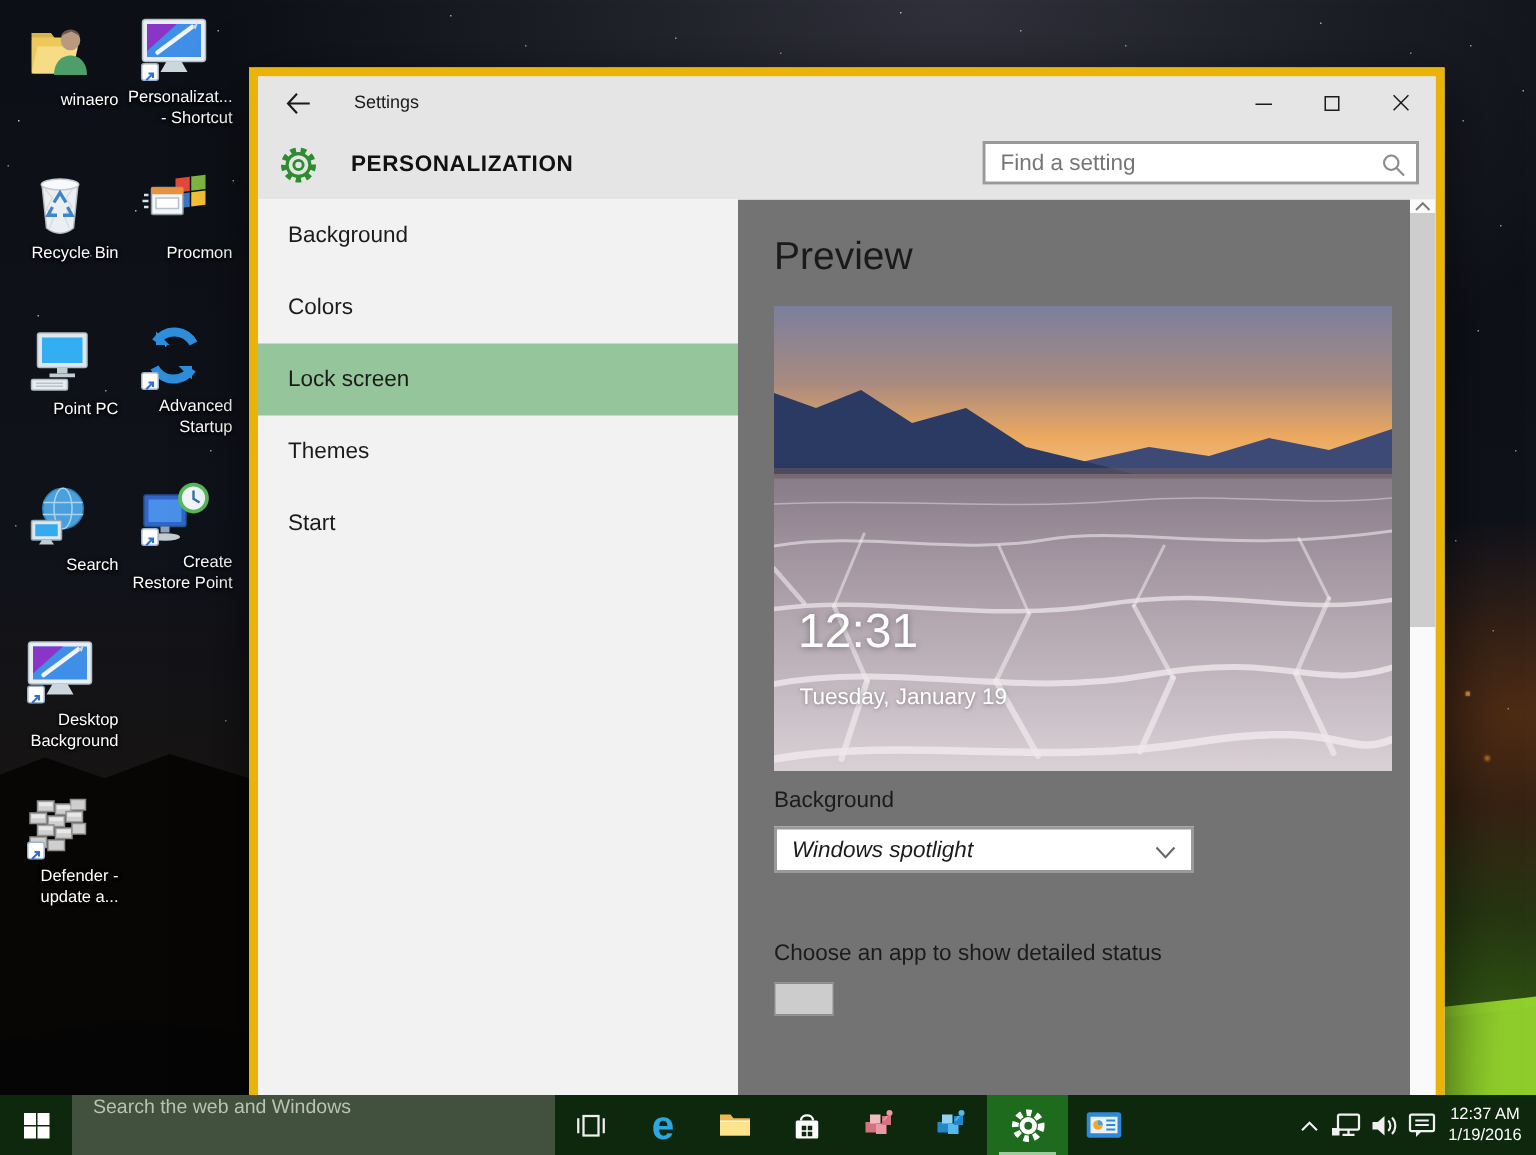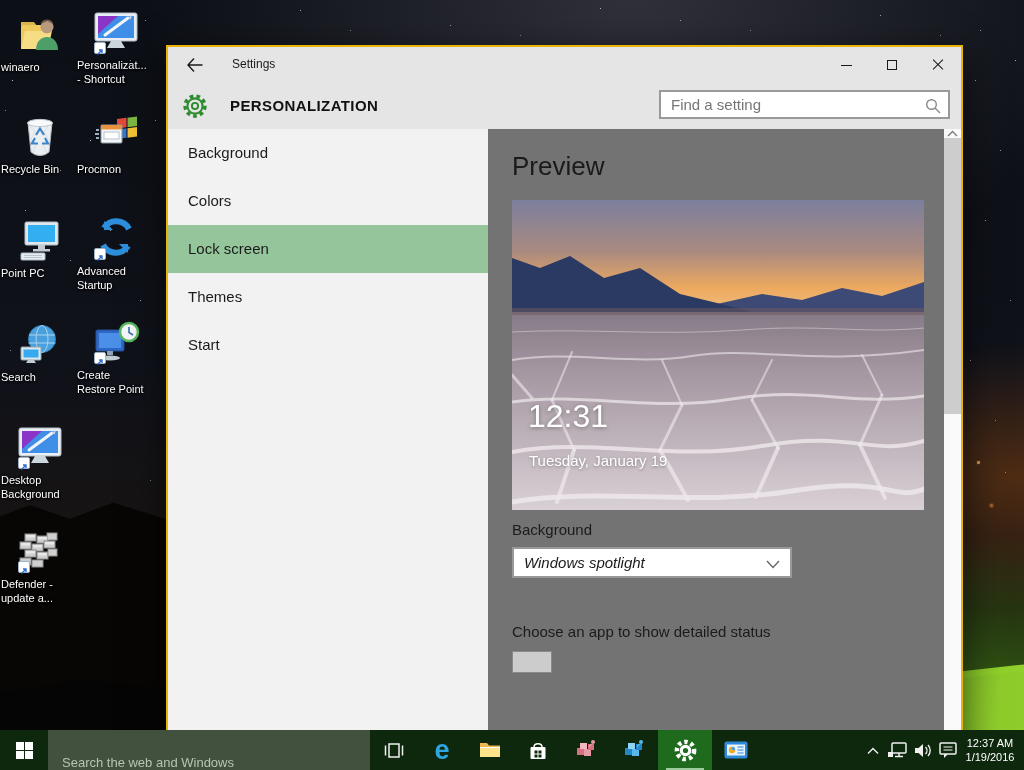--- a/index.html
+++ b/index.html
@@ -33,29 +33,29 @@
   }
   .star2 { box-shadow: 978px 462px 1px 1px rgba(235,160,80,.9), 991px 505px 2px 1px rgba(220,125,45,.95), 1005px 472px rgba(230,150,70,.8); }
   .ridge-left { position:absolute; left:0; top:498px; width:166px; height:232px; background:#070604;
     clip-path:polygon(0 8%, 18% 3%, 42% 9%, 68% 2%, 100% 9%, 100% 100%, 0 100%); }
   .mountains { position:absolute; left:0; top:648px; width:1024px; height:82px; background:#060505;
     clip-path:polygon(0 55%, 8% 40%, 18% 52%, 30% 35%, 42% 50%, 55% 30%, 68% 45%, 80% 25%, 92% 40%, 100% 28%, 100% 100%, 0 100%); }
   .grass { position:absolute; right:0; bottom:40px; width:620px; height:80px;
     background:linear-gradient(100deg, rgba(70,120,20,0) 25%, rgba(95,160,25,.55) 55%, rgba(150,215,45,.95) 95%);
     clip-path:polygon(0 100%, 16% 90%, 100% 18%, 100% 100%); }
   
-  .di { position:absolute; width:78px; text-align:left; cursor:default; }
+  .di { position:absolute; width:78px; text-align:right; cursor:default; }
   .di .ic { width:48px; height:48px; margin:0 auto; position:relative; }
   .di .lbl { margin-top:3px; font-size:11px; color:#fff; line-height:1.25; white-space:pre-line;
     text-shadow:0 1px 2px #000, 0 0 3px #000; }
   .sc-badge { position:absolute; left:2px; bottom:2px; width:12px; height:12px; background:#fff;
     border:1px solid #9fb2c5; border-radius:2px; }
   
   .win { position:absolute; left:166px; top:45px; width:797px; height:717px; background:#fff;
-    border:2px solid #eab308; box-shadow:0 10px 36px rgba(0,0,0,.55); }
+    border:6px solid #eab308; box-shadow:0 10px 36px rgba(0,0,0,.55); }
   .chrome { position:absolute; left:0; top:0; right:0; height:82px; background:#e5e5e5; }
   .backbtn { position:absolute; left:10px; top:4px; width:34px; height:28px; display:flex; align-items:center; justify-content:center; }
   .wtitle { position:absolute; left:64px; top:10px; font-size:12px; color:#1a1a1a; }
   .ctrls { position:absolute; right:0; top:0; height:36px; display:flex; }
   .ctrl { width:46px; height:36px; display:flex; align-items:center; justify-content:center; }
   .gl-min { width:11px; height:1px; background:#1a1a1a; }
   .gl-max { width:10px; height:10px; border:1px solid #1a1a1a; }
   .gl-close { position:relative; width:12px; height:12px; }
   .gl-close::before, .gl-close::after { content:""; position:absolute; left:-1px; top:5px; width:14px; height:1px; background:#1a1a1a; }
   .gl-close::before { transform:rotate(45deg); } .gl-close::after { transform:rotate(-45deg); }
@@ -84,21 +84,21 @@
   .partial-btn { position:absolute; left:24px; top:522px; width:40px; height:22px; background:#ccc; border:1px solid #8a8a8a; }
   .sbar { position:absolute; right:0; top:0; width:17px; bottom:0; background:#fafafa; }
   .sbar .thumb { position:absolute; left:0; top:9px; width:17px; height:276px; background:#cdcdcd; }
   .sbar .ar { position:absolute; left:3px; } .sbar .up { top:1px; } .sbar .dn { bottom:1px; }
   
   .taskbar { position:absolute; left:0; bottom:0; width:1024px; height:40px; background:#0e280d; display:flex; align-items:stretch; }
   .tb-btn { width:48px; display:flex; align-items:center; justify-content:center; cursor:pointer; }
   .tb-start { width:48px; }
   .winlogo { width:17px; height:17px; display:grid; grid-template-columns:8px 8px; grid-template-rows:8px 8px; gap:1px; }
   .winlogo span { background:#fff; }
-  .tb-search { width:322px; background:#41513d; display:flex; align-items:flex-end; }
+  .tb-search { width:322px; background:#41513d; display:flex; align-items:flex-start; }
   .tb-search input { width:100%; border:0; outline:0; background:transparent; padding-left:14px; font-size:13px;
     color:#cfd6cb; font-family:"Liberation Sans",sans-serif; }
   .tb-search input::placeholder { color:#b9c2b4; }
   .tb-settings { width:54px; background:#1e6b1e; position:relative; }
   .tb-settings::after { content:""; position:absolute; left:8px; right:8px; bottom:0; height:2px; background:#9ccc9c; }
   .edge-e { font-size:27px; font-weight:700; color:#2da7e0; line-height:1; }
   .tray { margin-left:auto; display:flex; align-items:center; }
   .tray-btn { width:25px; height:40px; display:flex; align-items:center; justify-content:center; cursor:pointer; }
   .clock { width:64px; text-align:center; color:#fff; font-size:11px; line-height:1.3; cursor:pointer; padding-right:4px; }
 </style>

